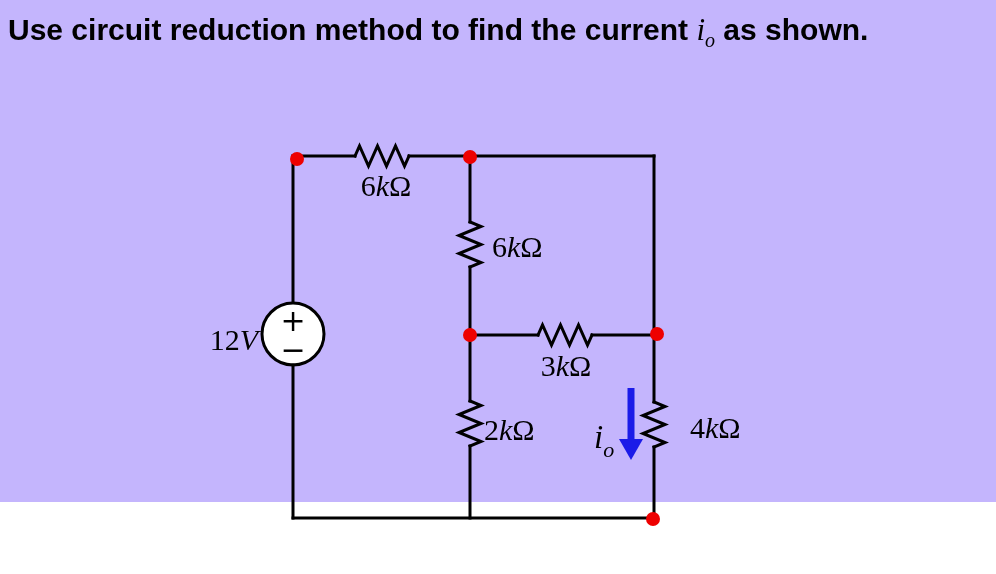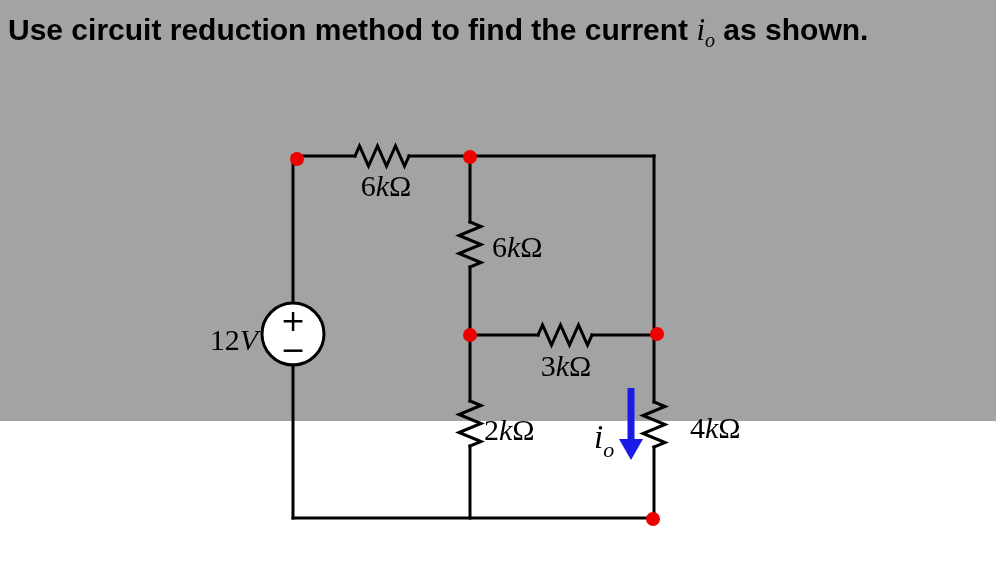--- a/index.html
+++ b/index.html
@@ -3,22 +3,22 @@
 <meta charset="utf-8">
 <style>
   html, body {
     margin: 0; padding: 0;
     width: 996px; height: 574px;
     background: #ffffff;
     overflow: hidden;
   }
   .page {
     position: relative;
-    width: 996px; height: 421px;
-    background: #a3a3a3;
+    width: 996px; height: 502px;
+    background: #c4b5fd;
   }
   .title {
     position: absolute;
     left: 8px; top: 12px;
     width: 980px;
     font-family: "Liberation Sans", sans-serif;
     font-size: 30px;
     font-weight: 600;
     color: #000000;
     white-space: nowrap;

